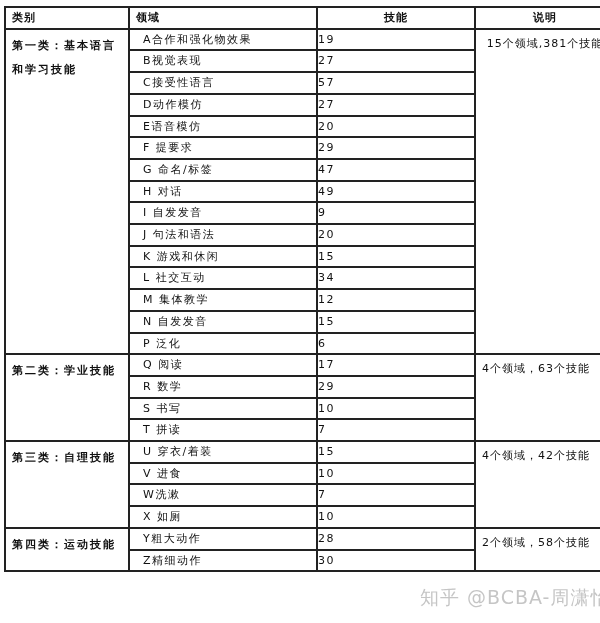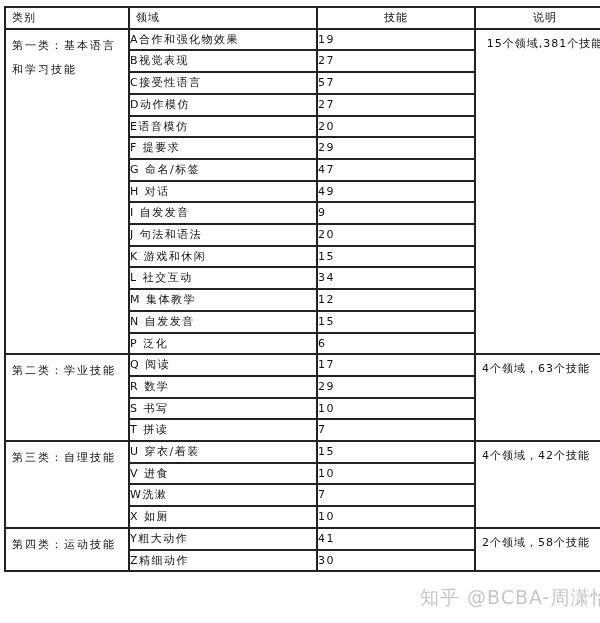--- a/index.html
+++ b/index.html
@@ -2,26 +2,26 @@
 <html><head>
 <meta charset="utf-8">
 <style>
   html, body { margin:0; padding:0; background:#fff; }
   body { width:600px; height:623px; overflow:hidden; position:relative;
          font-family:"DejaVu Sans", sans-serif; color:#111; }
   table { position:absolute; left:4px; top:6px; border-collapse:collapse;
           table-layout:fixed; width:610px; }
   td, th { border:2px solid #222; padding:0; font-size:11px; height:19.7px;
            line-height:19.7px; }
-  th { font-weight:normal; font-size:11px; letter-spacing:1px;margin-top:44px; }
+  th { font-weight:bold; font-size:11px; letter-spacing:1px;margin-top:44px; }
   th.c1, th.c2 { text-align:left; padding-left:6px; }
   th.c3, th.c4 { text-align:center; }
-  td.cat { vertical-align:top; font-weight:normal; padding:4px 4px 0 6px;
+  td.cat { vertical-align:top; font-weight:bold; padding:4px 4px 0 6px;
            line-height:24px; letter-spacing:2px; font-size:11px; }
-  td.dom { padding-left:0; letter-spacing:1.5px; white-space:nowrap; }
+  td.dom { padding-left:13px; letter-spacing:1.5px; white-space:nowrap; }
   td.num { text-align:left; letter-spacing:1.5px; }
   td.note { vertical-align:top; text-align:center; padding:2px 4px 0 4px;
             line-height:24px; letter-spacing:1px; font-size:11px; }
   td.note.left { text-align:left; padding-left:6px; }
   .watermark { position:absolute; left:420px; top:585px; font-size:19px;
                color:rgba(150,150,150,0.55); letter-spacing:1px; white-space:nowrap; }
 </style>
 </head>
 <body>
 
@@ -135,21 +135,21 @@
         <td class="dom">W洗漱</td>
         <td class="num">7</td>
       </tr>
       <tr>
         <td class="dom">X 如厕</td>
         <td class="num">10</td>
       </tr>
       <tr>
         <td class="cat" rowspan="2">第四类：运动技能</td>
         <td class="dom">Y粗大动作</td>
-        <td class="num">41</td>
+        <td class="num">28</td>
         <td class="note left" rowspan="2">2个领域，58个技能</td>
       </tr>
       <tr>
         <td class="dom">Z精细动作</td>
         <td class="num">30</td>
       </tr>
     </tbody>
 </table>
 
 <div class="watermark">知乎 @BCBA-周潇怡</div>

